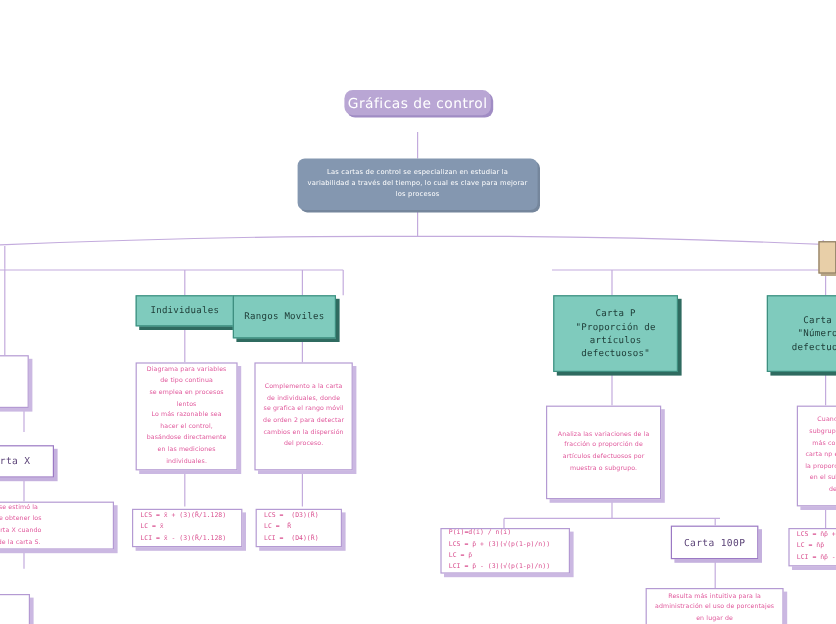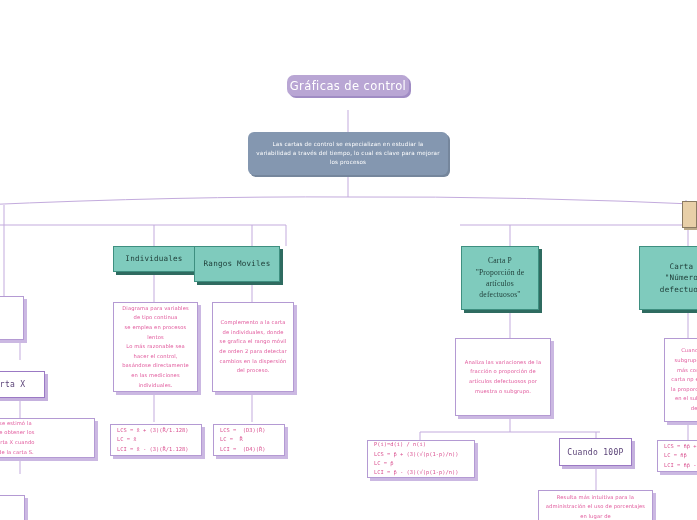--- a/index.html
+++ b/index.html
@@ -239,40 +239,40 @@
   <div class="node n-body" style="left:212px; top:302px; width:82px; height:90px;">
     <span>Complemento a la carta de individuales, donde se grafica el rango móvil de orden 2 para detectar cambios en la dispersión del proceso.</span>
   </div>
 
   <div class="node n-formula" style="left:213px; top:424px; width:72px; height:32px;">
     <span>LCS =  (D3)(R̄)
 LC =  R̄
 LCI =  (D4)(R̄)</span>
   </div>
 
-  <div class="node n-teal" style="left:461px; top:246px; width:78px; height:64px;font-family:Liberation Serif, serif;">
+  <div class="node n-teal" style="left:461px; top:246px; width:104px; height:64px;">
     <span class="multiline">Carta P
 "Proporción de
 artículos
 defectuosos"</span>
   </div>
 
   <div class="node n-body" style="left:455px; top:338px; width:96px; height:78px;">
     <span>Analiza las variaciones de la fracción o proporción de artículos defectuosos por muestra o subgrupo.</span>
   </div>
 
   <div class="node n-formula" style="left:367px; top:440px; width:108px; height:38px;">
     <span>P(i)=d(i) / n(i)
 LCS = p̄ + (3)(√(p(1-p)/n))
 LC = p̄
 LCI = p̄ - (3)(√(p(1-p)/n))</span>
   </div>
 
   <div class="node n-plabel" style="left:559px; top:438px; width:73px; height:28px;">
-    <span>Cuando 100P</span>
+    <span>Carta 100P</span>
   </div>
 
   <div class="node n-body" style="left:538px; top:490px; width:115px; height:34px;">
     <span>Resulta más intuitiva para la administración el uso de porcentajes en lugar de</span>
   </div>
 
   <div class="node n-teal" style="left:639px; top:246px; width:99px; height:64px;">
     <span class="multiline">Carta np
 "Número de
 defectuosos"</span>

